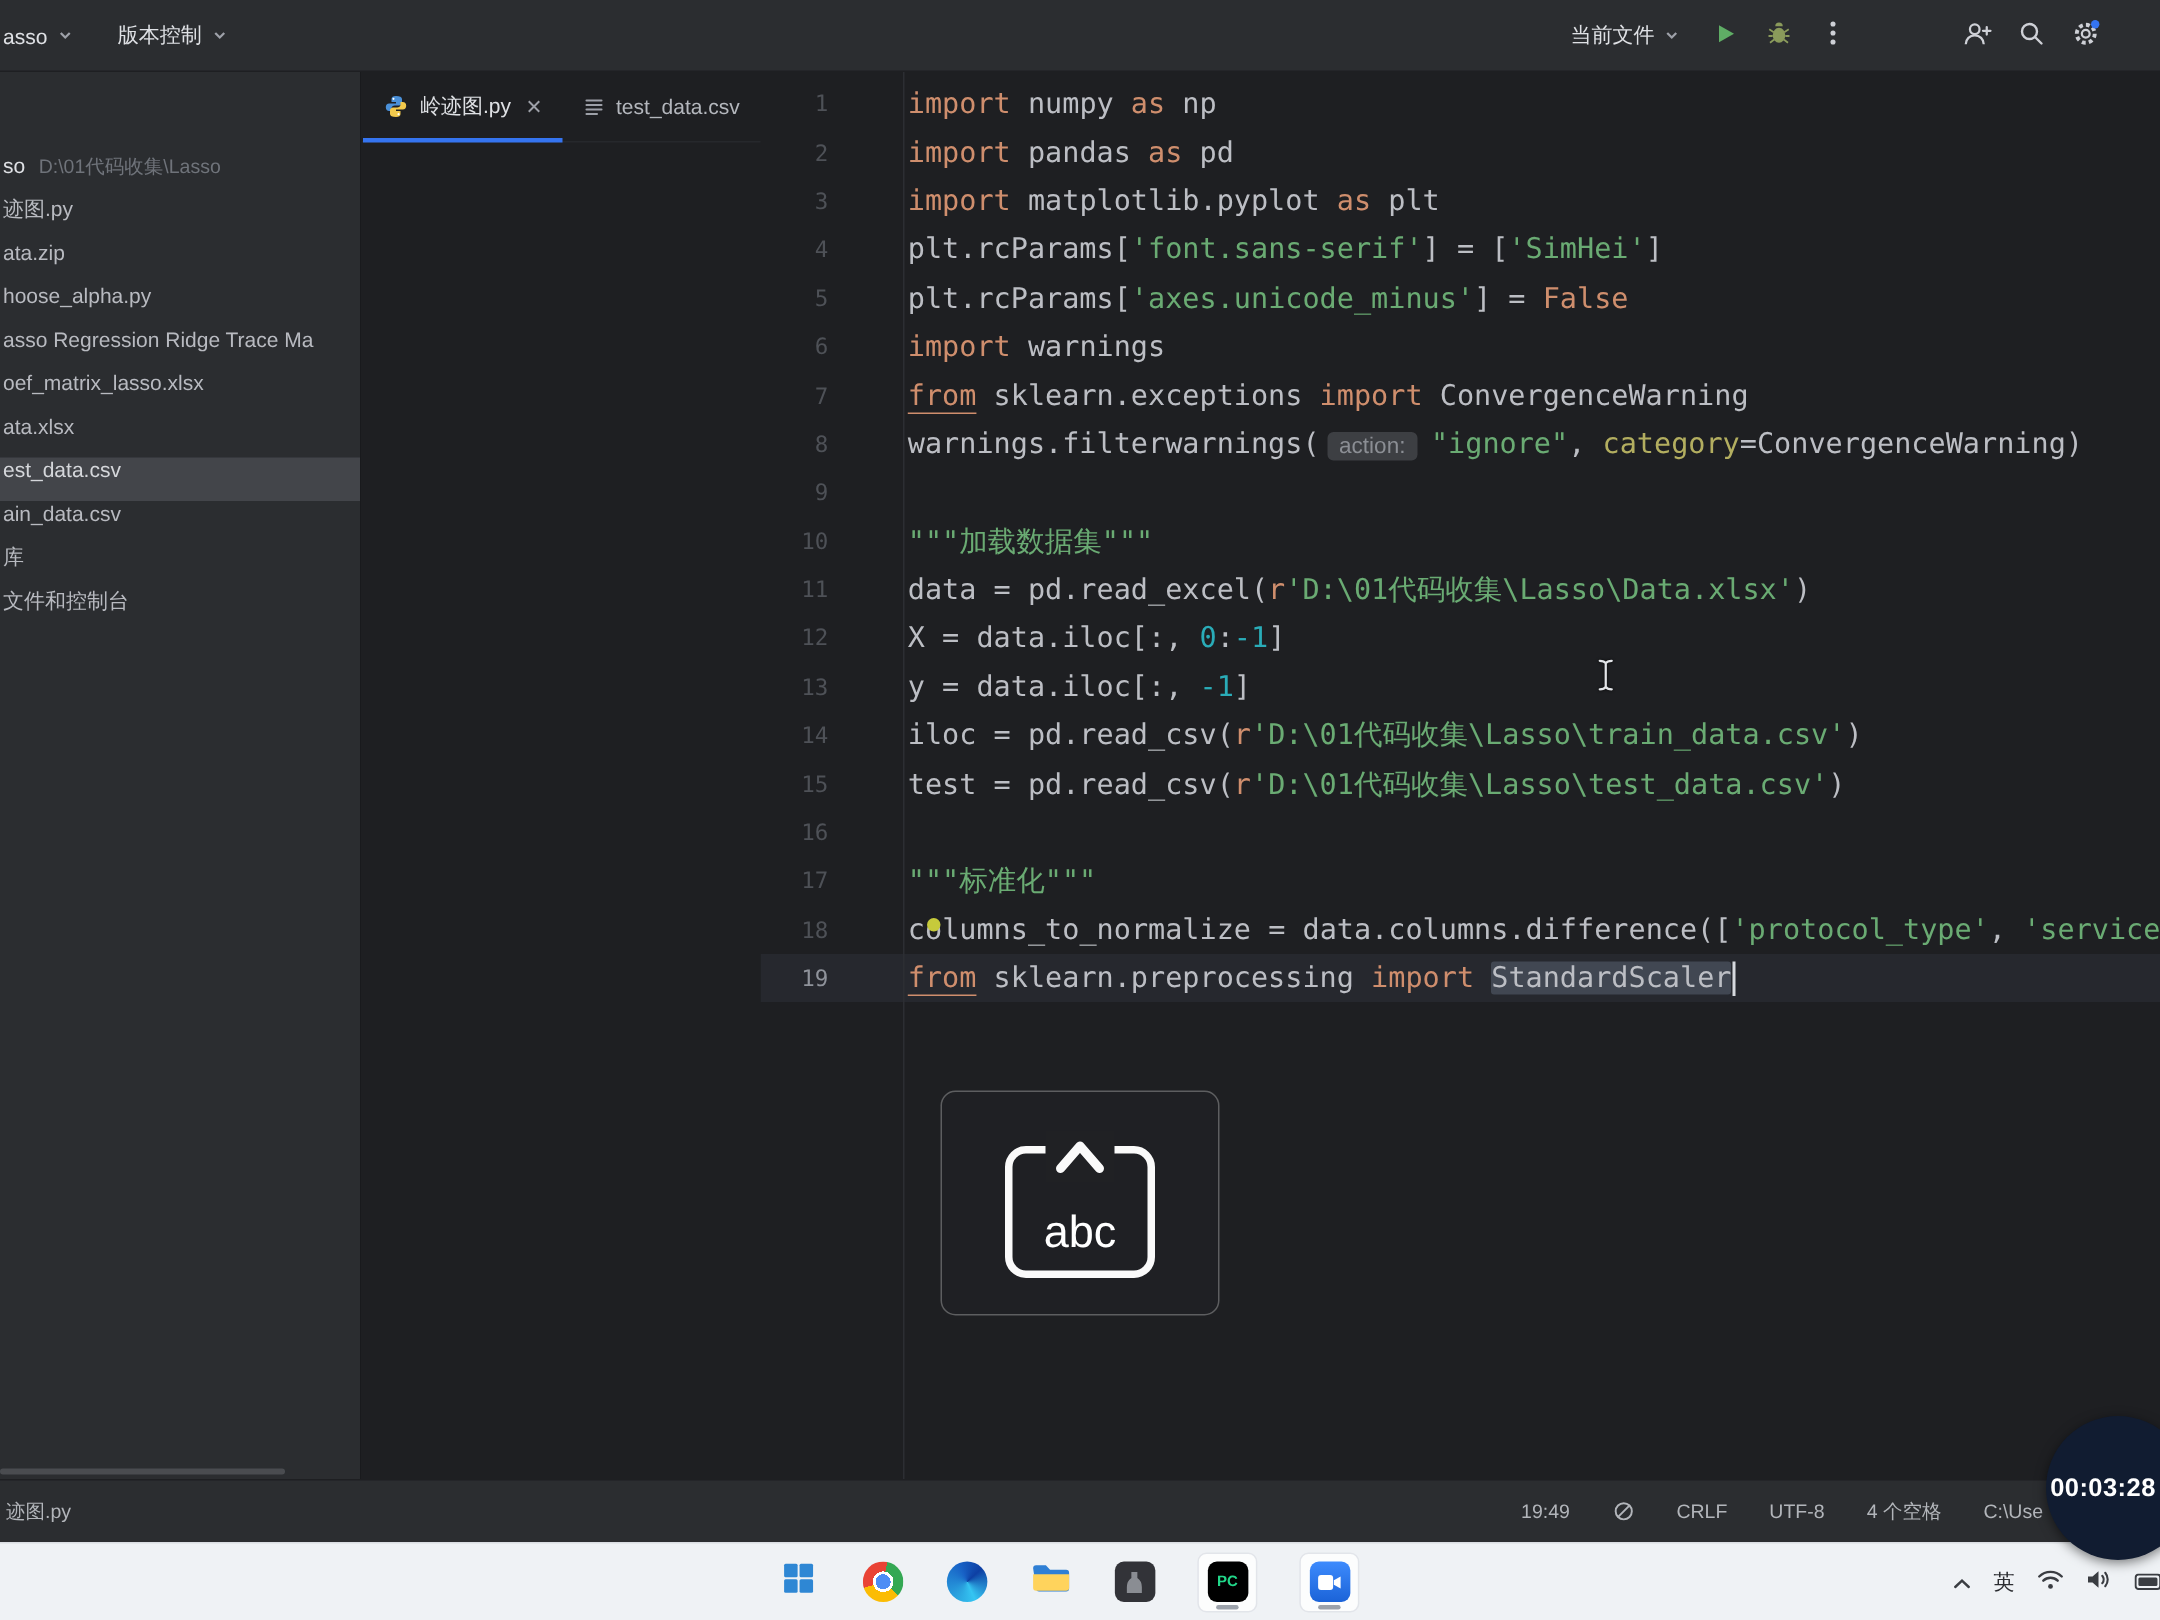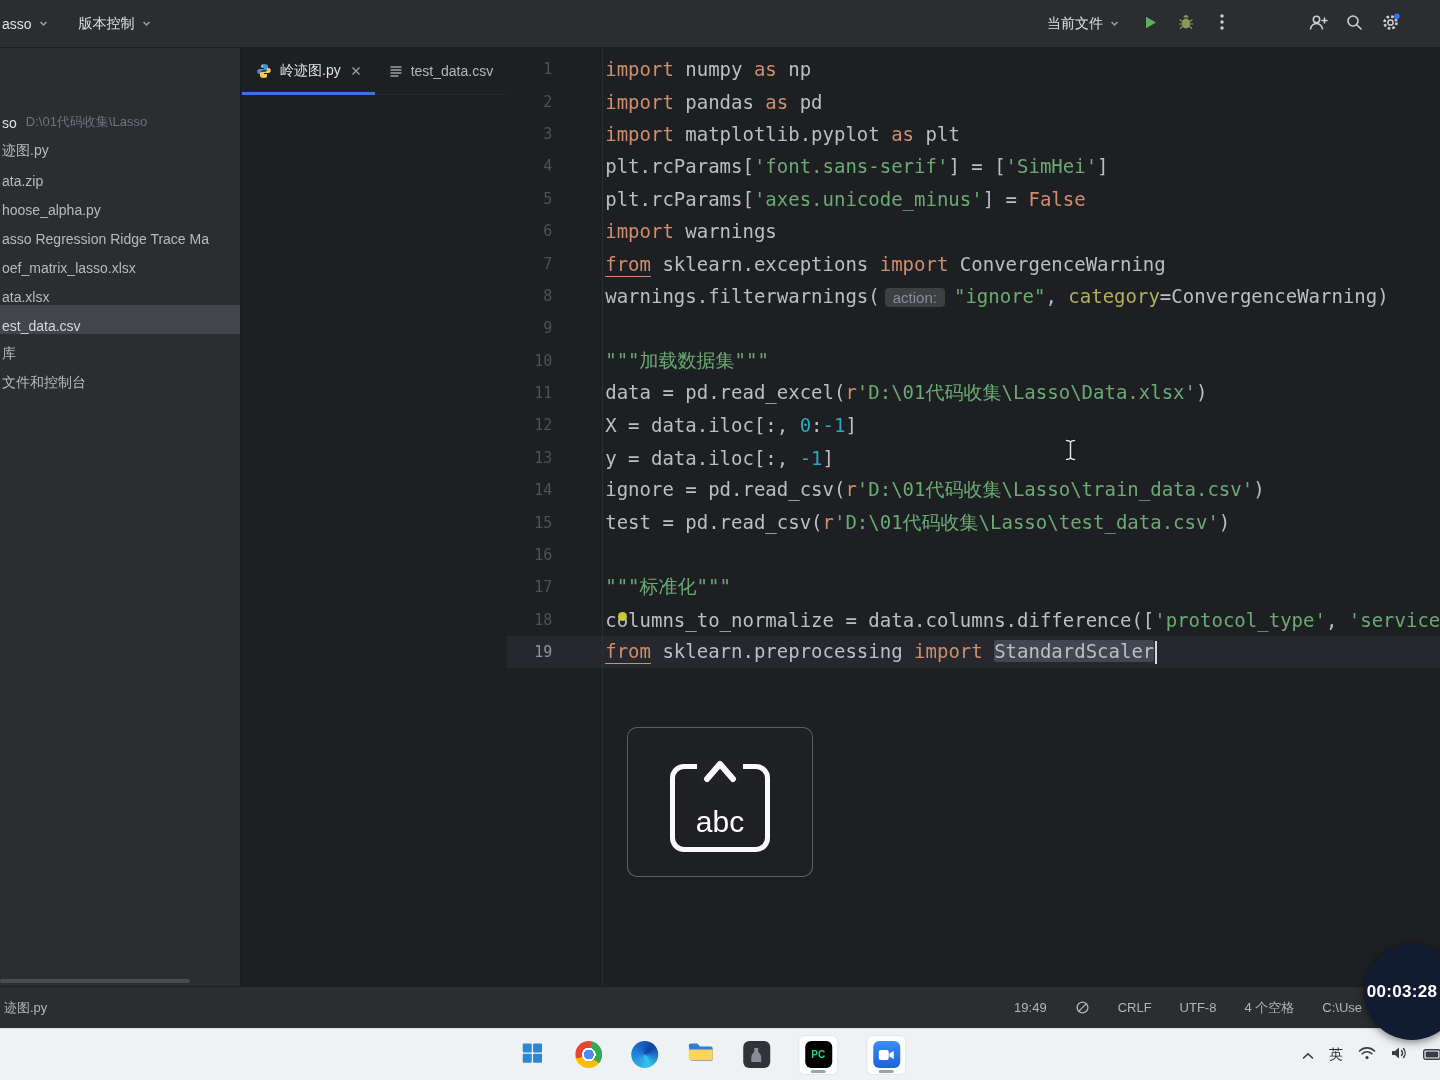--- a/index.html
+++ b/index.html
@@ -11,21 +11,21 @@
 .tb-left{display:flex;align-items:center;gap:30px;padding-left:2px}
 .tb-btn{display:flex;align-items:center;gap:6px;cursor:default}
 .tb-right{margin-left:auto;display:flex;align-items:center;gap:4px;padding-right:34px}
 .tb-right .tb-btn{margin-right:10px}
 .tb-icon{width:32px;height:32px;display:flex;align-items:center;justify-content:center;border-radius:6px}
 .tb-sep{width:56px}
 
 
 .project-panel{position:absolute;top:48px;left:0;width:241px;bottom:94px;background:#2b2d30;border-right:1px solid #191a1d;z-index:4;overflow:hidden}
 .tree{padding-top:54px;font-size:14px}
-.tree-row{height:29px;display:flex;align-items:flex-end;white-space:nowrap;overflow:hidden;padding-left:2px;color:#b8bac0}
+.tree-row{height:29px;display:flex;align-items:flex-start;white-space:nowrap;overflow:hidden;padding-left:2px;color:#b8bac0}
 .tree-row.selected{background:#43454a;color:#d5d7db}
 .tree-root .root-name{color:#dfe1e5}
 .tree-root .root-path{color:#6f737a;margin-left:9px;font-size:13px}
 .panel-hscrollbar{position:absolute;left:0;bottom:3px;width:190px;height:4px;border-radius:2px;background:#5a5d63;opacity:.65}
 
 
 .editor{position:absolute;top:48px;left:241px;right:0;bottom:94px;background:#1e1f22;display:flex;flex-direction:row}
 .tabbar{height:47px;flex:none;display:flex;align-items:stretch;border-bottom:1px solid #26282c;padding-left:1px}
 .tab{display:flex;align-items:center;gap:8px;padding:0 14px;font-size:14px;color:#b4b7bd;position:relative}
 .tab.active{color:#dfe1e5}
@@ -173,20 +173,23 @@
       <div class="tree-row">
         <span>oef_matrix_lasso.xlsx</span>
       </div>
       <div class="tree-row">
         <span>ata.xlsx</span>
       </div>
       <div class="tree-row selected">
         <span>est_data.csv</span>
       </div>
       <div class="tree-row">
+        <span>ain_data.csv</span>
+      </div>
+      <div class="tree-row">
         <span>库</span>
       </div>
       <div class="tree-row">
         <span>文件和控制台</span>
       </div>
     </div>
   <div class="panel-hscrollbar"></div>
 </aside>
 
 <main class="editor">
@@ -265,21 +268,21 @@
         <div class="code-line">
           <span class="lnum">12</span>
           <span class="lcontent"><span class="txt">X = data.iloc[:, </span><span class="num">0</span><span class="txt">:</span><span class="num">-1</span><span class="txt">]</span></span>
         </div>
         <div class="code-line">
           <span class="lnum">13</span>
           <span class="lcontent"><span class="txt">y = data.iloc[:, </span><span class="num">-1</span><span class="txt">]</span></span>
         </div>
         <div class="code-line">
           <span class="lnum">14</span>
-          <span class="lcontent"><span class="txt">ignore = pd.read_csv(</span><span class="raw">r</span><span class="str">'D:\01代码收集\Lasso\train_data.csv'</span><span class="txt">)</span></span>
+          <span class="lcontent"><span class="txt">iloc = pd.read_csv(</span><span class="raw">r</span><span class="str">'D:\01代码收集\Lasso\train_data.csv'</span><span class="txt">)</span></span>
         </div>
         <div class="code-line">
           <span class="lnum">15</span>
           <span class="lcontent"><span class="txt">test = pd.read_csv(</span><span class="raw">r</span><span class="str">'D:\01代码收集\Lasso\test_data.csv'</span><span class="txt">)</span></span>
         </div>
         <div class="code-line">
           <span class="lnum">16</span>
           <span class="lcontent"></span>
         </div>
         <div class="code-line">

